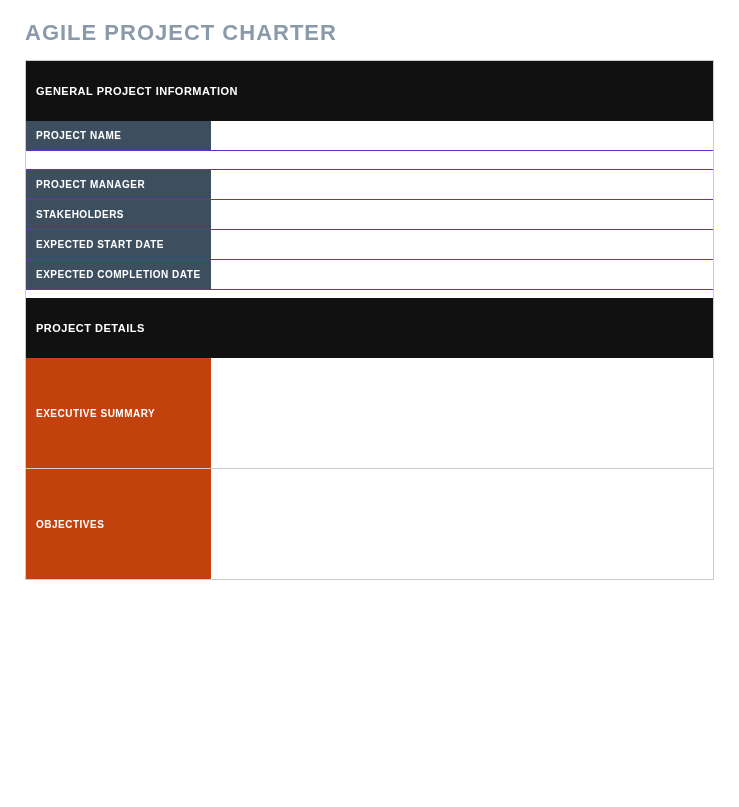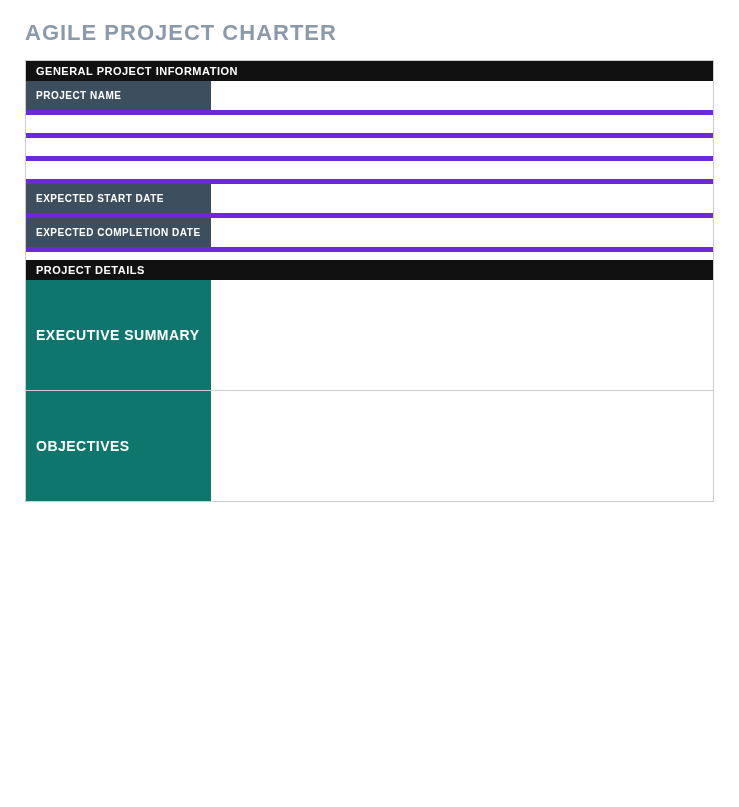--- a/index.html
+++ b/index.html
@@ -24,27 +24,27 @@
       margin-bottom: 14px;
       text-transform: uppercase;
     }
 
     .section-header {
       background-color: #111;
       color: #fff;
       font-size: 11px;
       font-weight: bold;
       letter-spacing: 0.5px;
-      padding: 4px 10px;
+      padding: 24px 10px;
       text-transform: uppercase;
     }
 
     .info-row {
       display: flex;
-      border-bottom: 5px solid #6d28d9;
+      border-bottom: 1px solid #6d28d9;
       gap: 45px;
     }
 
     .info-row:last-child {
       border-bottom: none;
     }
 
     .label-cell {
       background-color: #3d4f5f;
       color: #fff;
@@ -70,23 +70,23 @@
     .detail-row {
       display: flex;
       border-bottom: 1px solid #ccc;
     }
 
     .detail-row:last-child {
       border-bottom: none;
     }
 
     .detail-label-cell {
-      background-color: #0f766e;
+      background-color: #c2410c;
       color: #fff;
-      font-size: 14px;
+      font-size: 10px;
       font-weight: bold;
       letter-spacing: 0.5px;
       text-transform: uppercase;
       padding: 21px 10px;
       width: 185px;
       min-width: 185px;
       display: flex;
       align-items: center;
       min-height: 110px;
     }
@@ -123,24 +123,26 @@
     <div class="label-cell">PROJECT NAME</div>
     <div class="value-cell"></div>
   </div>
 
 
   <div class="info-row">
     <div class="value-cell"></div>
   </div>
 
   <div class="info-row">
+    <div class="label-cell">PROJECT MANAGER</div>
     <div class="value-cell"></div>
   </div>
 
   <div class="info-row">
+    <div class="label-cell">STAKEHOLDERS</div>
     <div class="value-cell"></div>
   </div>
 
   <div class="info-row">
     <div class="label-cell">EXPECTED START DATE</div>
     <div class="value-cell"></div>
   </div>
 
   <div class="info-row">
     <div class="label-cell">EXPECTED COMPLETION DATE</div>

